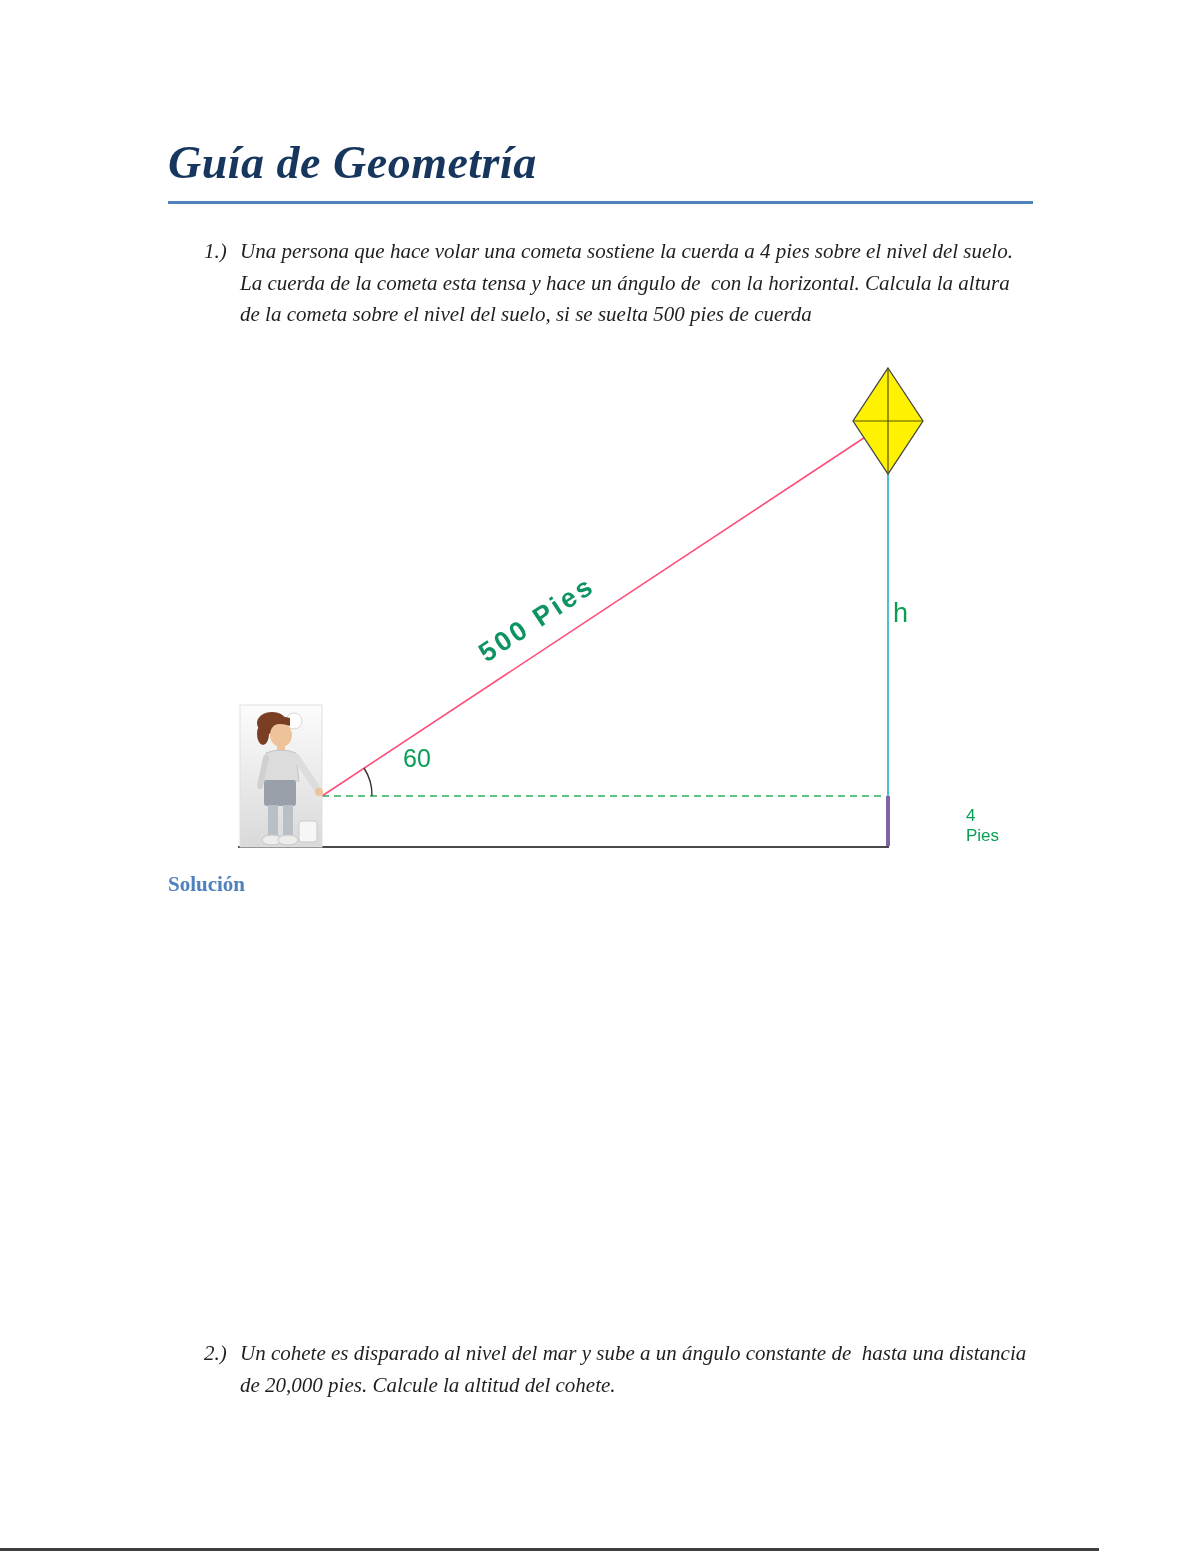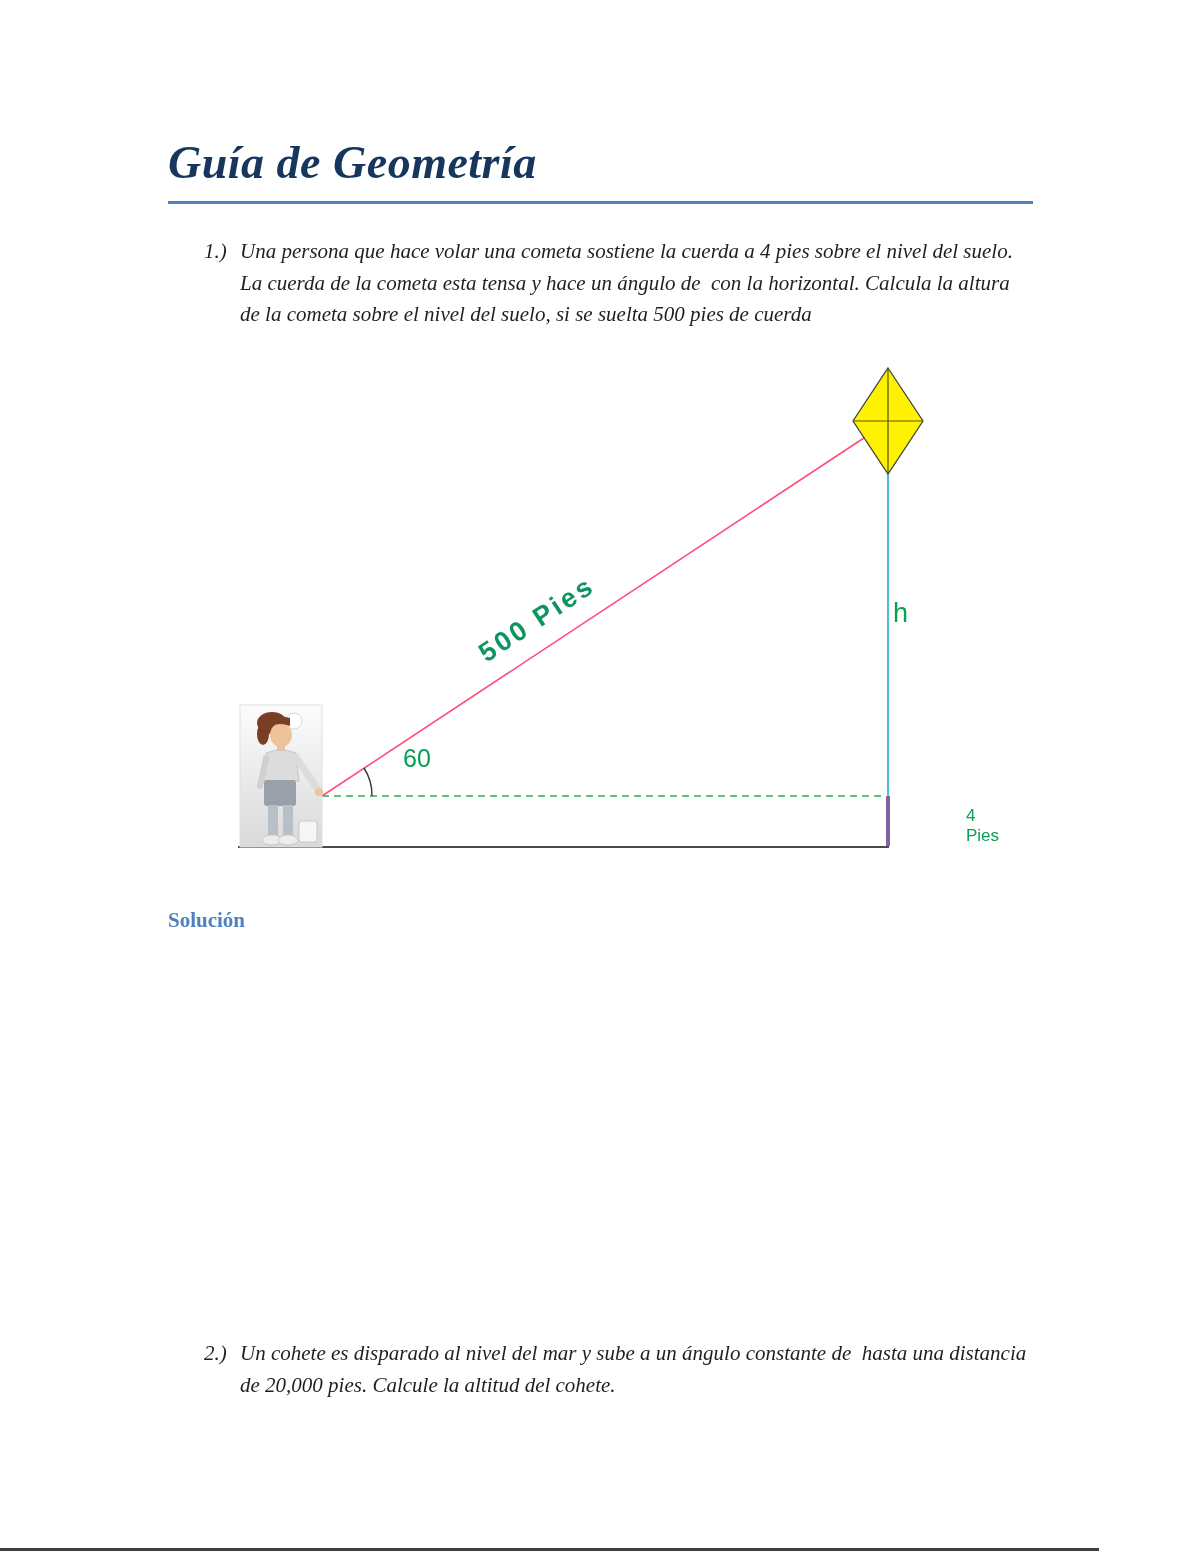--- a/index.html
+++ b/index.html
@@ -52,21 +52,20 @@
   .ptext { margin-left: 72px; white-space: pre-wrap; }
 
   
   .solucion {
     position: absolute;
     left: 168px;
     top: 872px;
     font-size: 21px;
     font-weight: 700;
     color: var(--c-heading_blue, #4F81BD);
-    margin-top: 36px;
   }
 
   
   .diagram {
     position: absolute;
     left: 160px;
     top: 360px;
     width: 800px;
     height: 500px;
   }

